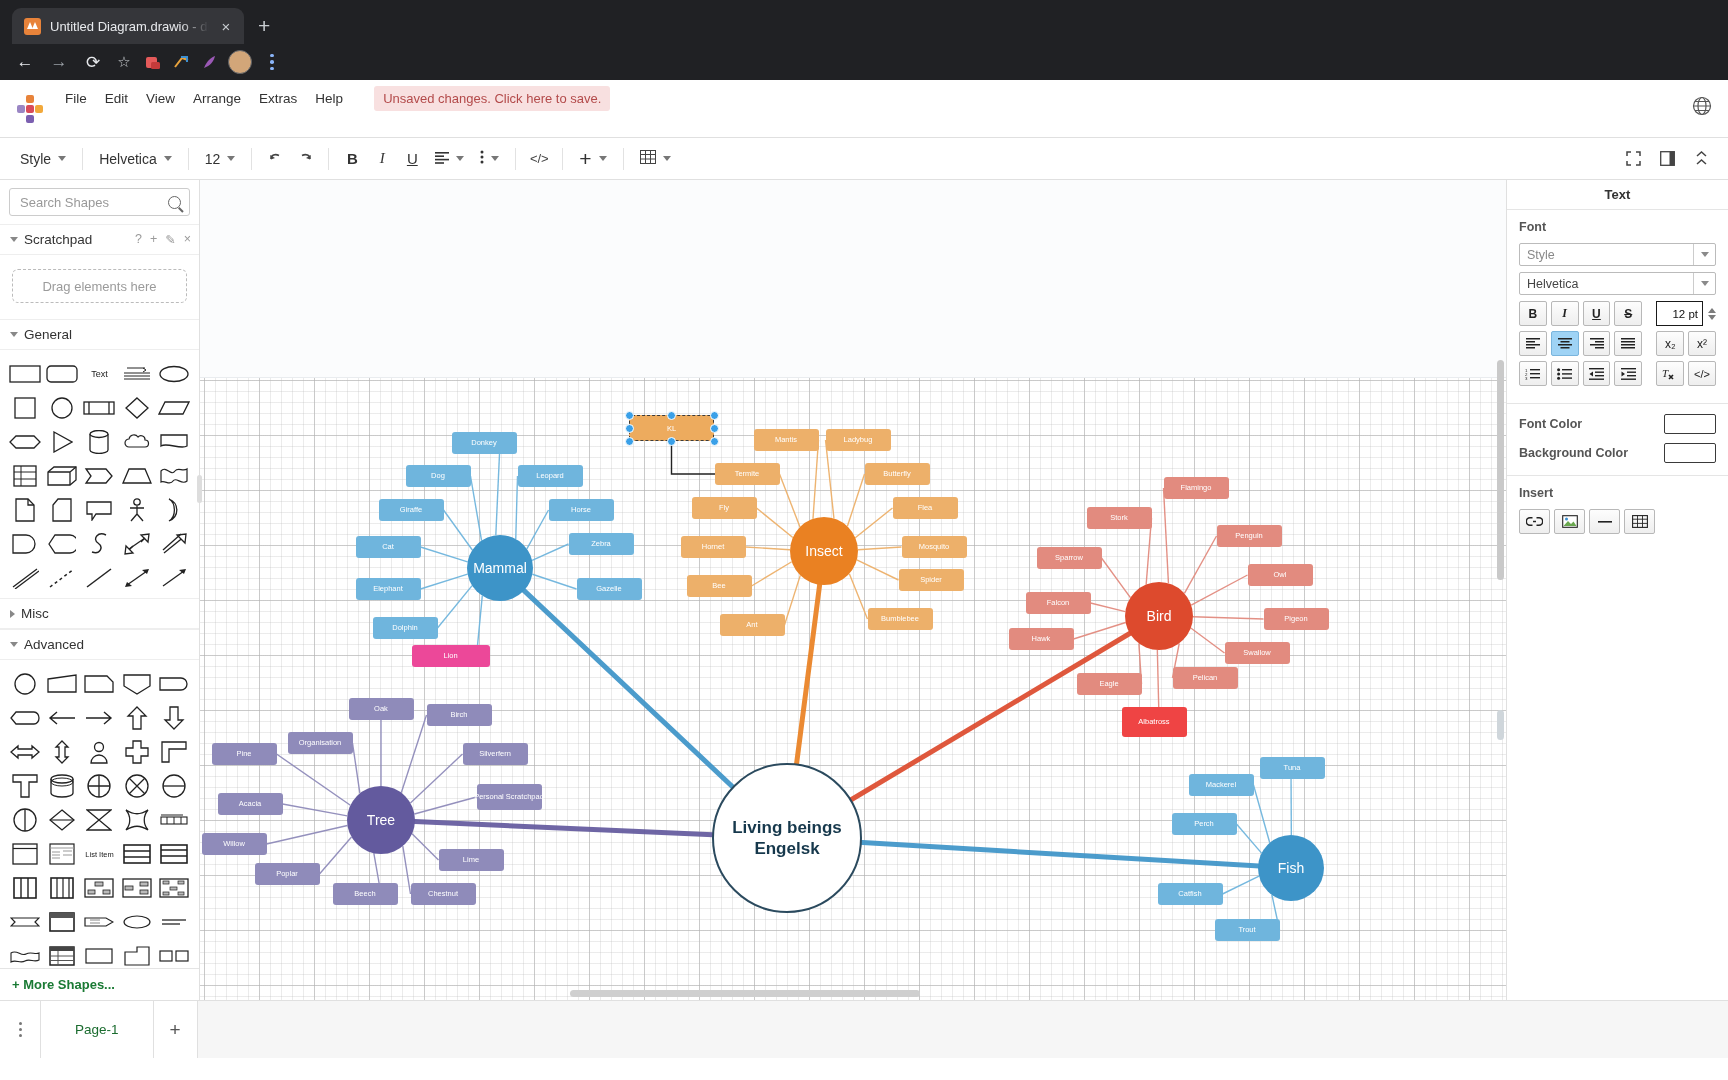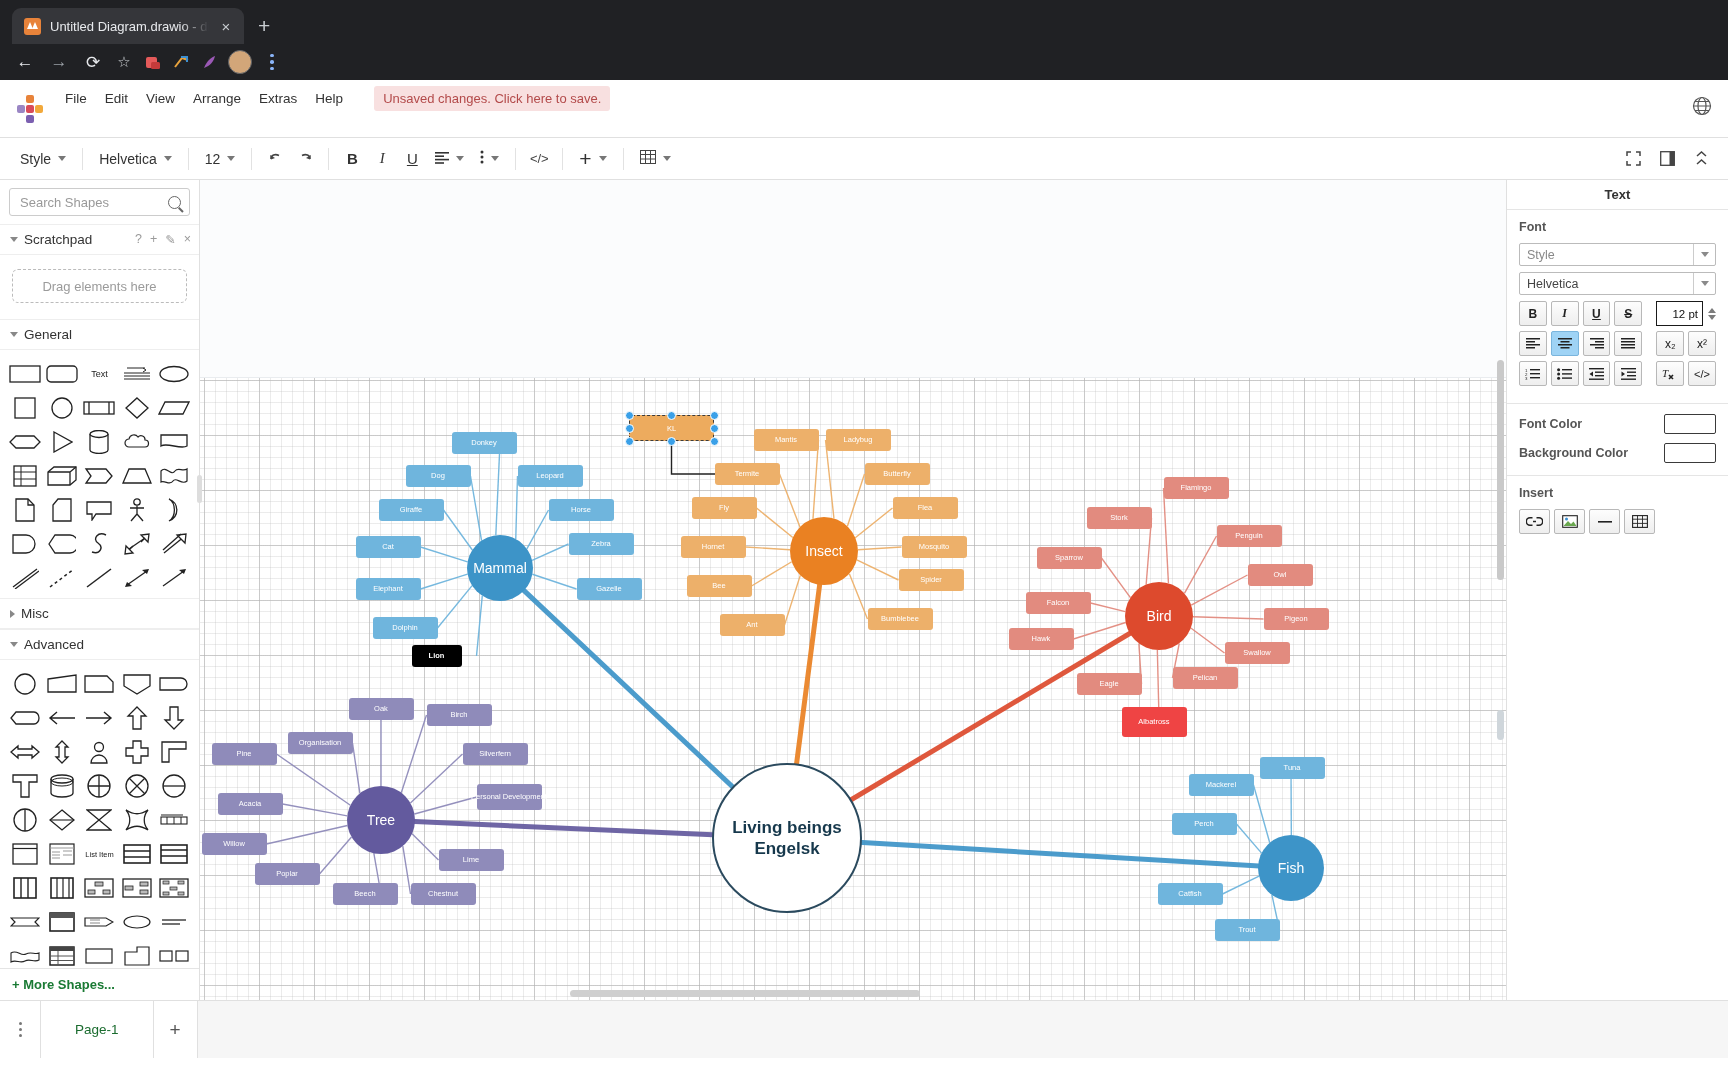--- a/index.html
+++ b/index.html
@@ -949,21 +949,21 @@
           <div class="node-label" style="left:251.5px; top:252px; width:65px; height:22px; background:#6fb5dd;">Donkey</div>
           <div class="node-label" style="left:205.5px; top:285px; width:65px; height:22px; background:#6fb5dd;">Dog</div>
           <div class="node-label" style="left:317.5px; top:285px; width:65px; height:22px; background:#6fb5dd;">Leopard</div>
           <div class="node-label" style="left:178.5px; top:319px; width:65px; height:22px; background:#6fb5dd;">Giraffe</div>
           <div class="node-label" style="left:348.5px; top:319px; width:65px; height:22px; background:#6fb5dd;">Horse</div>
           <div class="node-label" style="left:155.5px; top:356px; width:65px; height:22px; background:#6fb5dd;">Cat</div>
           <div class="node-label" style="left:368.5px; top:353px; width:65px; height:22px; background:#6fb5dd;">Zebra</div>
           <div class="node-label" style="left:155.5px; top:398px; width:65px; height:22px; background:#6fb5dd;">Elephant</div>
           <div class="node-label" style="left:376.5px; top:398px; width:65px; height:22px; background:#6fb5dd;">Gazelle</div>
           <div class="node-label" style="left:172.5px; top:437px; width:65px; height:22px; background:#6fb5dd;">Dolphin</div>
-          <div class="node-label" style="left:211.5px; top:465px; width:50px; height:22px; background:#000000;font-weight:bold;">Lion</div>
+          <div class="node-label" style="left:211.5px; top:465px; width:78px; height:22px; background:#ec4899;">Lion</div>
           <div class="hub" style="left:267px; top:355px; width:66px; height:66px; background:#3d94c8;">Mammal</div>
           <div class="node-label" style="left:553.5px; top:249px; width:65px; height:22px; background:#edb06a;">Mantis</div>
           <div class="node-label" style="left:625.5px; top:249px; width:65px; height:22px; background:#edb06a;">Ladybug</div>
           <div class="node-label" style="left:514.5px; top:283px; width:65px; height:22px; background:#edb06a;">Termite</div>
           <div class="node-label" style="left:664.5px; top:283px; width:65px; height:22px; background:#edb06a;">Butterfly</div>
           <div class="node-label" style="left:491.5px; top:317px; width:65px; height:22px; background:#edb06a;">Fly</div>
           <div class="node-label" style="left:692.5px; top:317px; width:65px; height:22px; background:#edb06a;">Flea</div>
           <div class="node-label" style="left:480.5px; top:356px; width:65px; height:22px; background:#edb06a;">Hornet</div>
           <div class="node-label" style="left:701.5px; top:356px; width:65px; height:22px; background:#edb06a;">Mosquito</div>
           <div class="node-label" style="left:486.5px; top:395px; width:65px; height:22px; background:#edb06a;">Bee</div>
@@ -982,21 +982,21 @@
           <div class="node-label" style="left:1024.5px; top:462px; width:65px; height:22px; background:#e28b7f;">Swallow</div>
           <div class="node-label" style="left:876.5px; top:493px; width:65px; height:22px; background:#e28b7f;">Eagle</div>
           <div class="node-label" style="left:972.5px; top:487px; width:65px; height:22px; background:#e28b7f;">Pelican</div>
           <div class="node-label" style="left:921.5px; top:527px; width:65px; height:30px; background:#ef4444;">Albatross</div>
           <div class="hub" style="left:925px; top:402px; width:68px; height:68px; background:#dd4a2d;">Bird</div>
           <div class="node-label" style="left:148.5px; top:518px; width:65px; height:22px; background:#8f8bba;">Oak</div>
           <div class="node-label" style="left:226.5px; top:524px; width:65px; height:22px; background:#8f8bba;">Birch</div>
           <div class="node-label" style="left:87.5px; top:552px; width:65px; height:22px; background:#8f8bba;">Organisation</div>
           <div class="node-label" style="left:262.5px; top:563px; width:65px; height:22px; background:#8f8bba;">Silverfern</div>
           <div class="node-label" style="left:11.5px; top:563px; width:65px; height:22px; background:#8f8bba;">Pine</div>
-          <div class="node-label" style="left:276.5px; top:604px; width:65px; height:26px; background:#8f8bba;">Personal Development</div>
+          <div class="node-label" style="left:276.5px; top:604px; width:65px; height:26px; background:#8f8bba;">Personal Scratchpad</div>
           <div class="node-label" style="left:17.5px; top:613px; width:65px; height:22px; background:#8f8bba;">Acacia</div>
           <div class="node-label" style="left:1.5px; top:653px; width:65px; height:22px; background:#8f8bba;">Willow</div>
           <div class="node-label" style="left:238.5px; top:669px; width:65px; height:22px; background:#8f8bba;">Lime</div>
           <div class="node-label" style="left:54.5px; top:683px; width:65px; height:22px; background:#8f8bba;">Poplar</div>
           <div class="node-label" style="left:132.5px; top:703px; width:65px; height:22px; background:#8f8bba;">Beech</div>
           <div class="node-label" style="left:210.5px; top:703px; width:65px; height:22px; background:#8f8bba;">Chestnut</div>
           <div class="hub" style="left:147px; top:606px; width:68px; height:68px; background:#635a9e;">Tree</div>
           <div class="node-label" style="left:1059.5px; top:577px; width:65px; height:22px; background:#6fb5dd;">Tuna</div>
           <div class="node-label" style="left:988.5px; top:594px; width:65px; height:22px; background:#6fb5dd;">Mackerel</div>
           <div class="node-label" style="left:971.5px; top:633px; width:65px; height:22px; background:#6fb5dd;">Perch</div>

